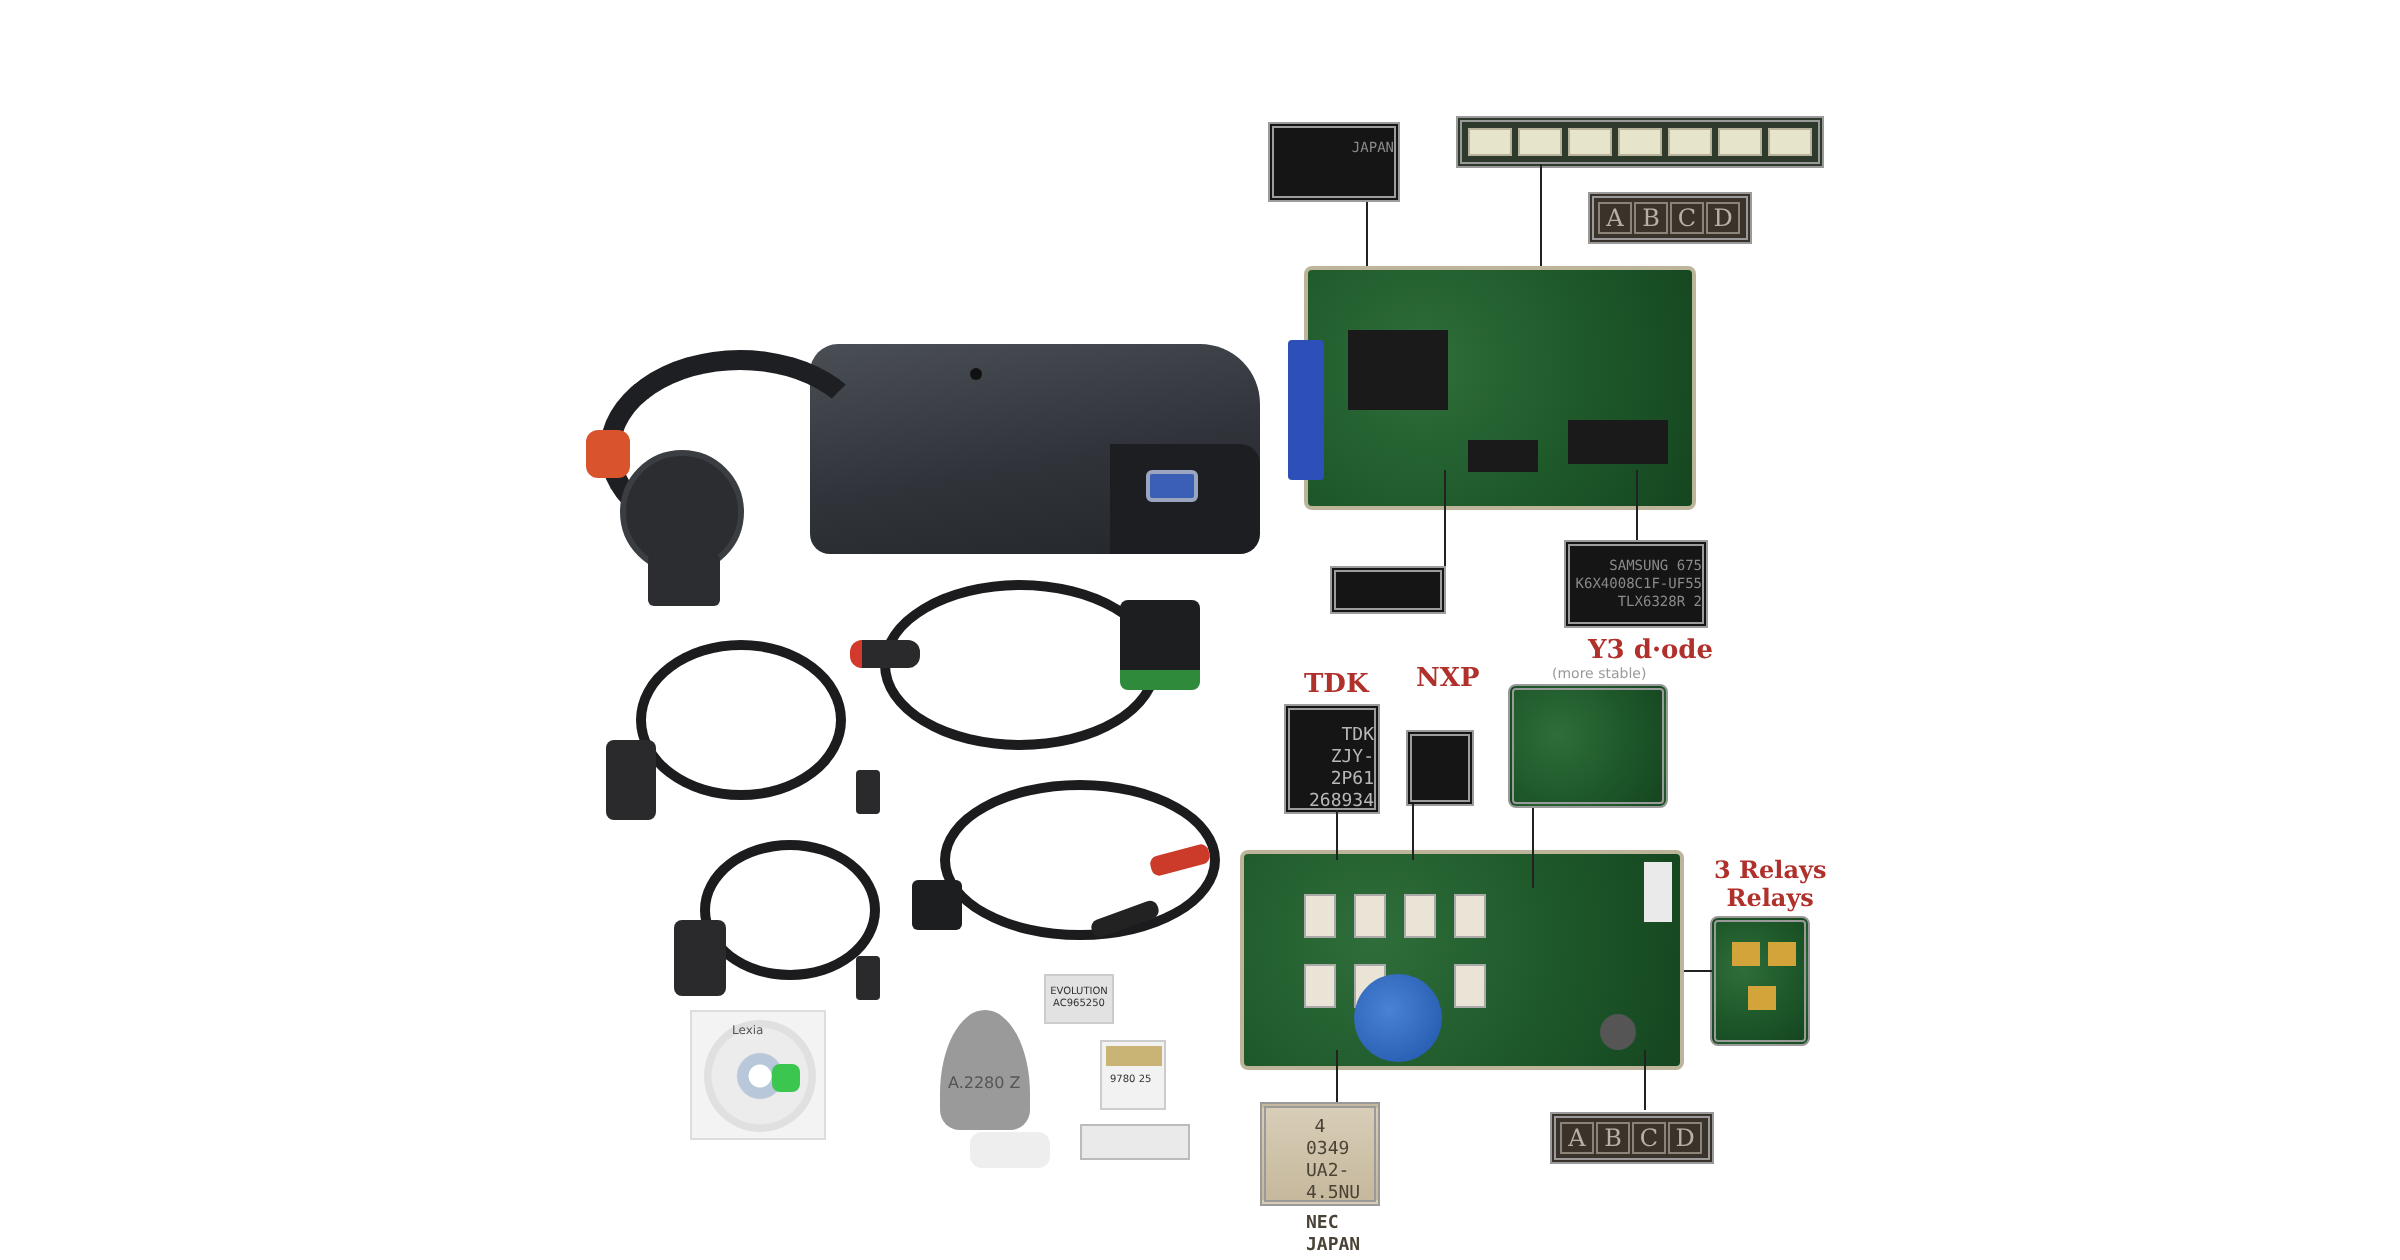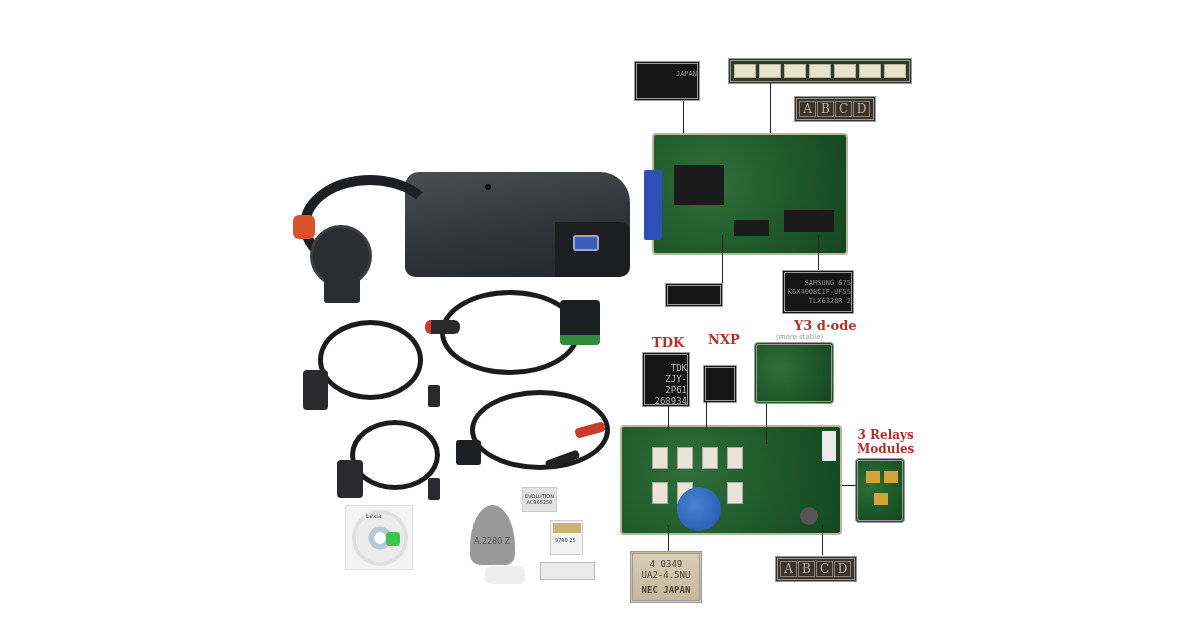--- a/index.html
+++ b/index.html
@@ -125,21 +125,21 @@
 </div>
 <div class="abs red-label" style="left:708px;top:332px;">NXP</div>
 <div class="abs chip-box" style="left:703px;top:365px;width:34px;height:38px;"></div>
 
 <div class="abs red-label" style="left:794px;top:318px;">Y3 d·ode</div>
 <div class="abs" style="left:776px;top:333px;font-size:7px;color:#999;font-family:'DejaVu Sans',sans-serif;">(more stable)</div>
 <div class="abs pcb" style="left:754px;top:342px;width:80px;height:62px;border:3px double #9a9a9a;"></div>
 
 <div class="abs red-label" style="left:857px;top:428px;text-align:center;line-height:14px;font-size:12px;">
   <div>3 Relays</div>
-  <div>Modules</div>
+  <div>Relays</div>
 </div>
 <div class="abs pcb" style="left:855px;top:458px;width:50px;height:65px;border:3px double #9a9a9a;">
   <div class="abs" style="left:8px;top:10px;width:14px;height:12px;background:#d3a43a;"></div>
   <div class="abs" style="left:26px;top:10px;width:14px;height:12px;background:#d3a43a;"></div>
   <div class="abs" style="left:16px;top:32px;width:14px;height:12px;background:#d3a43a;"></div>
 </div>
 
 <div class="abs pcb" style="left:620px;top:425px;width:222px;height:110px;">
   <div class="abs relay" style="left:30px;top:20px;width:16px;height:22px;"></div>
   <div class="abs relay" style="left:55px;top:20px;width:16px;height:22px;"></div>
@@ -153,21 +153,21 @@
   <div class="abs" style="left:178px;top:80px;width:18px;height:18px;background:#555;border-radius:50%;"></div>
 </div>
 
 <div class="abs connector-line" style="left:668px;top:405px;height:25px;"></div>
 <div class="abs connector-line" style="left:706px;top:402px;height:28px;"></div>
 <div class="abs connector-line" style="left:766px;top:404px;height:40px;"></div>
 <div class="abs connector-line" style="left:668px;top:525px;height:26px;"></div>
 <div class="abs connector-line" style="left:822px;top:525px;height:30px;"></div>
 <div class="abs" style="left:842px;top:485px;width:14px;height:1px;background:#222;"></div>
 
-<div class="abs" style="left:630px;top:551px;width:72px;height:52px;background:linear-gradient(180deg,#d8cdb7,#c5b89c);border:3px double #9a9a9a;font-family:'DejaVu Sans Mono',monospace;color:#4a4336;font-size:9px;padding:5px 4px;line-height:11px;text-align:center;">
+<div class="abs" style="left:630px;top:551px;width:60px;height:52px;background:linear-gradient(180deg,#d8cdb7,#c5b89c);border:3px double #9a9a9a;font-family:'DejaVu Sans Mono',monospace;color:#4a4336;font-size:9px;padding:5px 20px;line-height:11px;text-align:center;">
   <div>4  0349</div>
   <div>UA2-4.5NU</div>
   <div style="font-weight:bold;margin-top:4px;">NEC  JAPAN</div>
 </div>
 
 <div class="abs abcd" style="left:775px;top:556px;">
   <span>A</span>
   <span>B</span>
   <span>C</span>
   <span>D</span>

